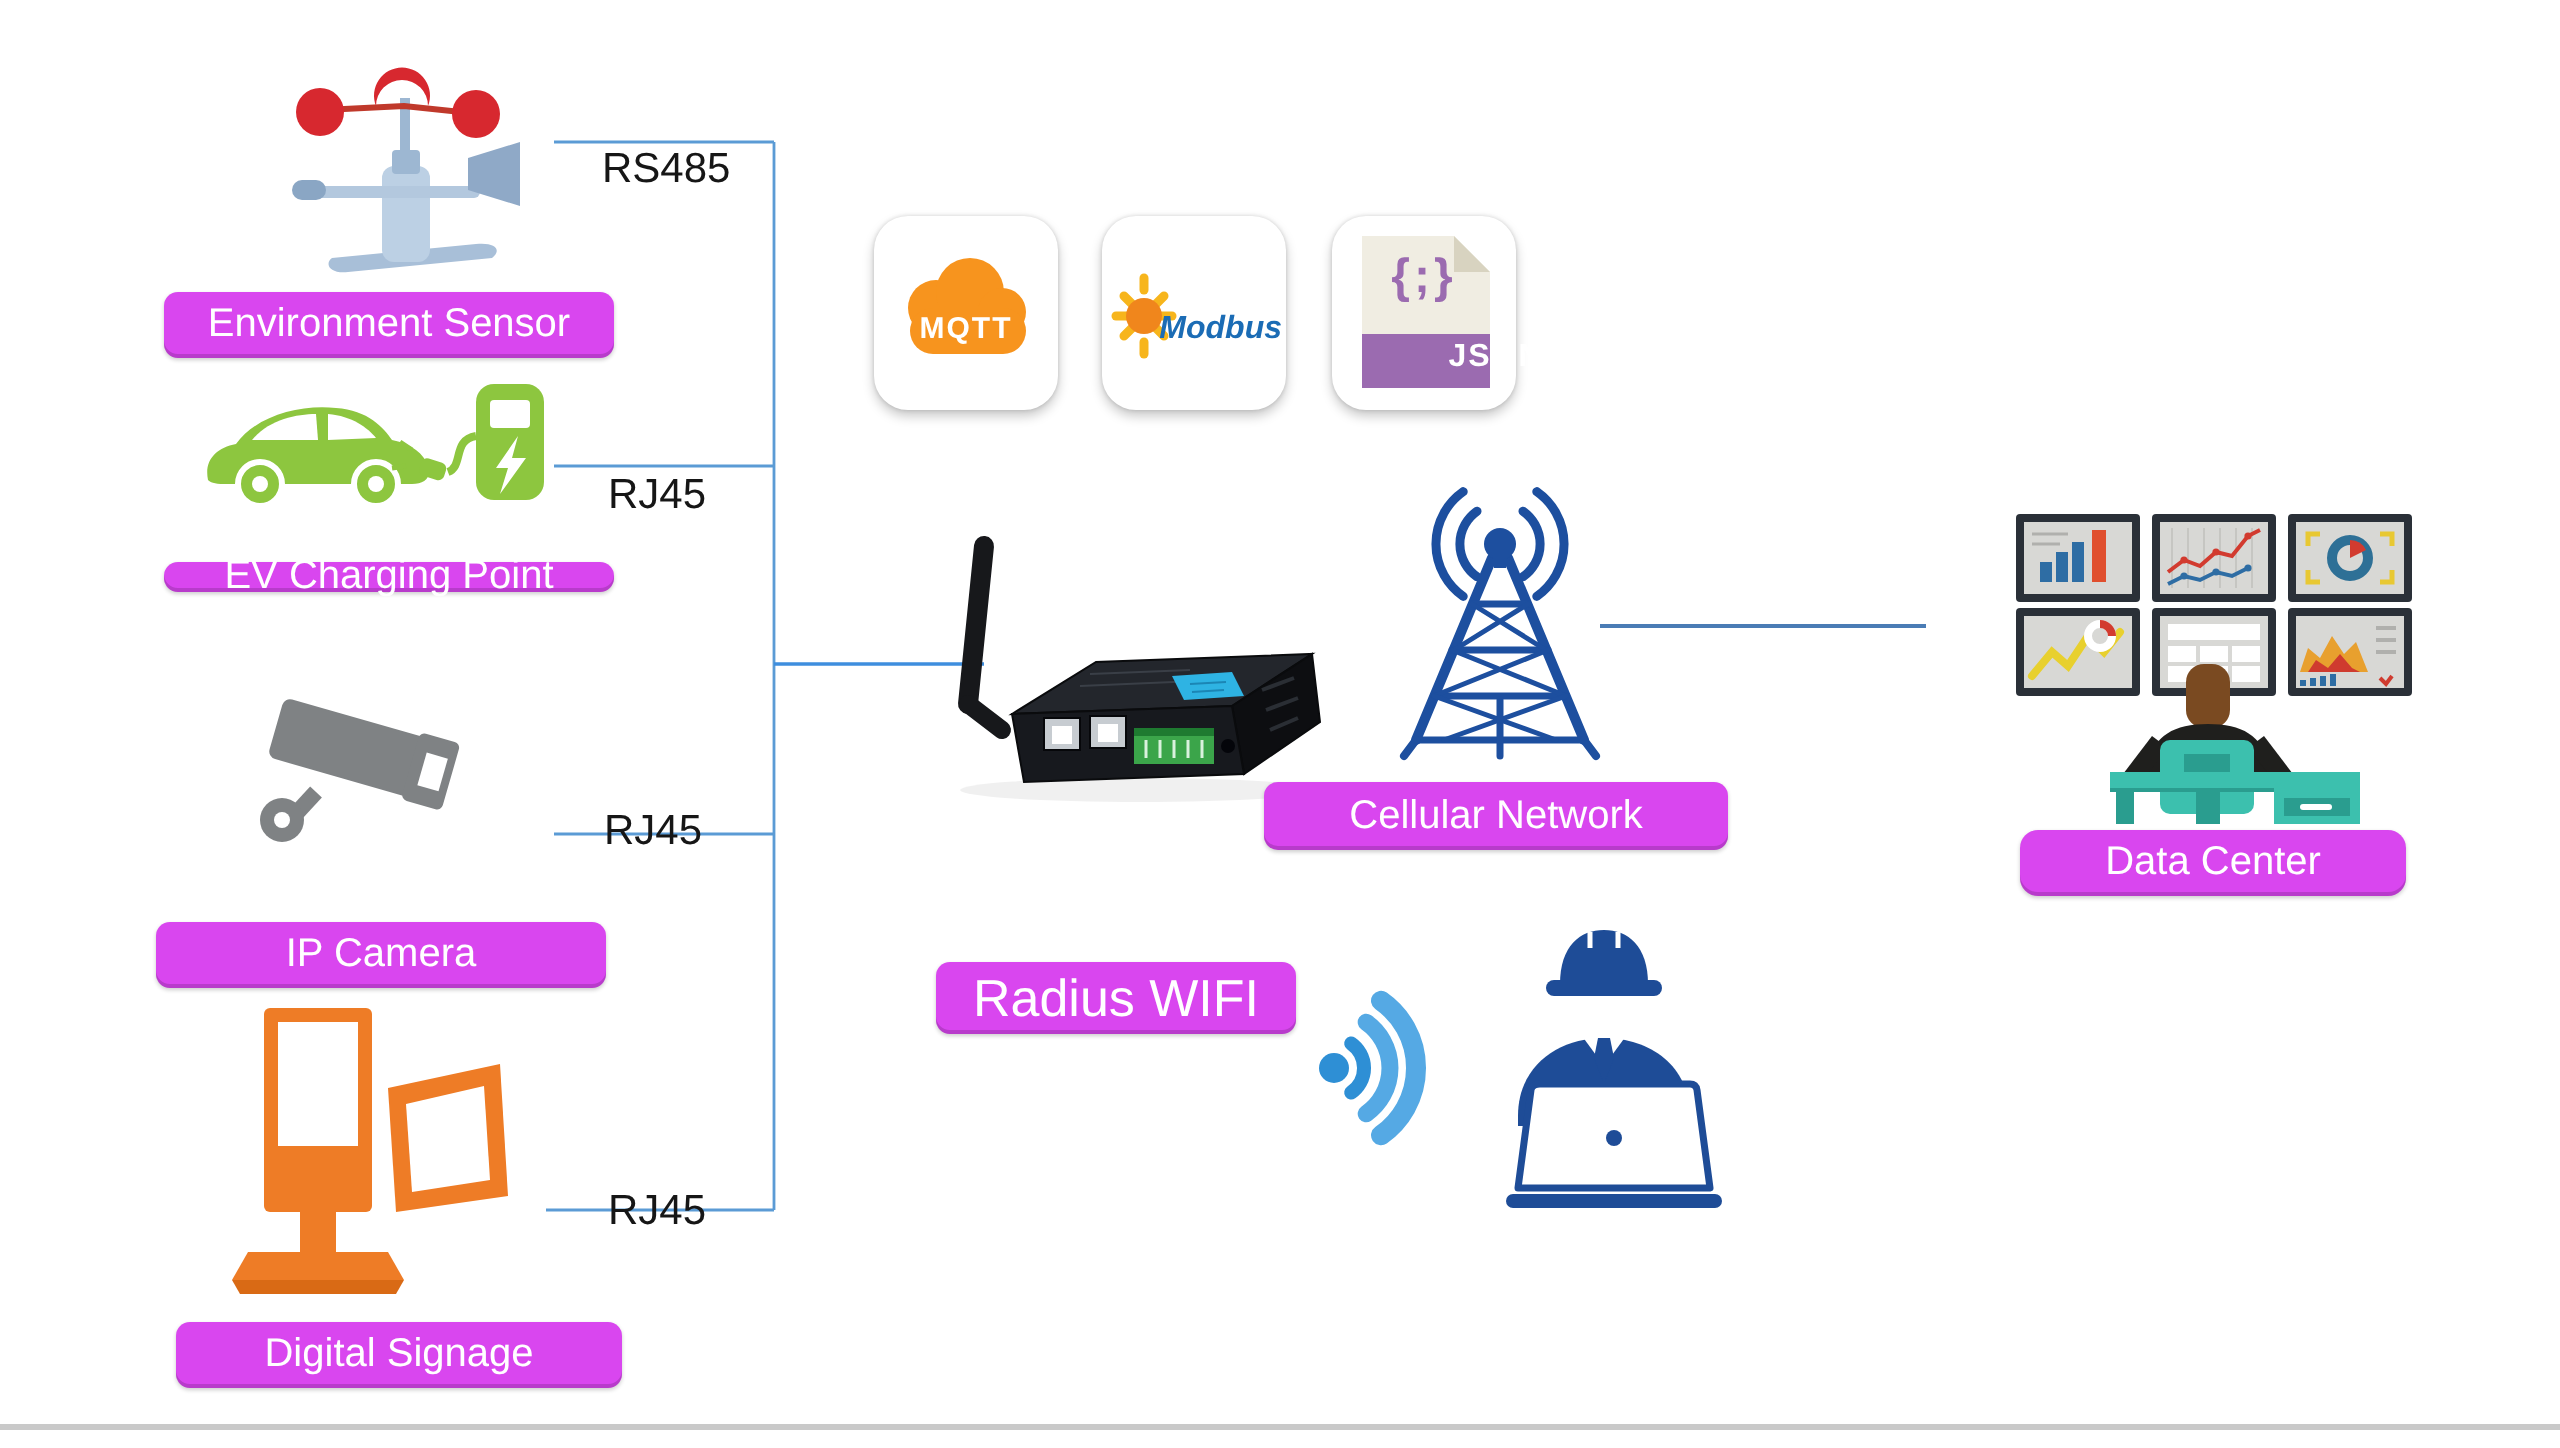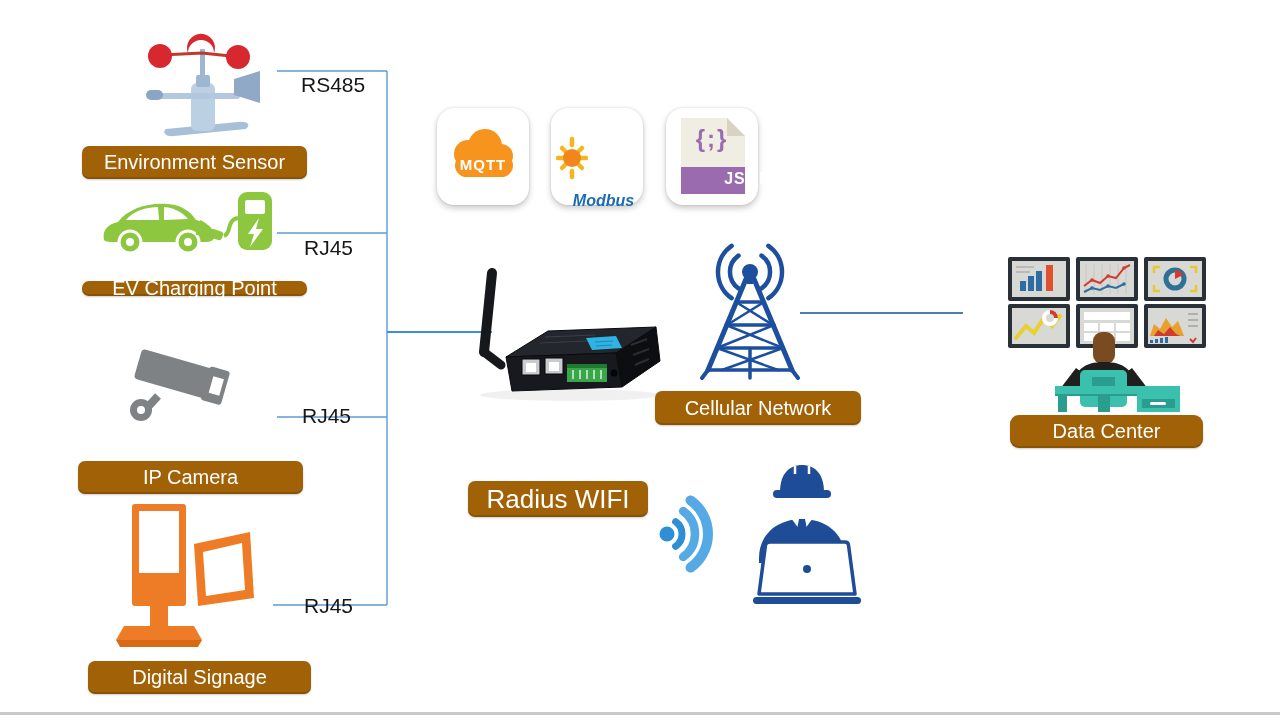--- a/index.html
+++ b/index.html
@@ -1,29 +1,29 @@
 <!DOCTYPE html>
 <html><head>
 <meta charset="utf-8">
 <style>
   html,body{margin:0;padding:0;background:#fff;}
   .canvas{position:relative;width:1280px;height:724px;background:#fff;overflow:hidden;
           font-family:"Liberation Sans",sans-serif;}
   .abs{position:absolute;}
-  .label{position:absolute;background:#a16207;border-radius:7px;color:#fff;
+  .label{position:absolute;background:#d946ef;border-radius:7px;color:#fff;
          display:flex;align-items:center;justify-content:center;font-size:20px;
          box-shadow:inset 0 -2px 0 rgba(0,0,0,.15), 0 1px 2px rgba(0,0,0,.2);
          white-space:nowrap;}
   .port{position:absolute;font-size:21px;color:#161616;margin-top:31px;}
   .card{position:absolute;width:92px;height:97px;background:#fff;border-radius:17px;
         box-shadow:0 3px 6px rgba(0,0,0,.22), 0 0 2px rgba(0,0,0,.15);}
   .card-text{position:absolute;text-align:center;font-weight:bold;}
   .mqtt-text{left:0;right:0;top:48px;color:#fff;font-size:15px;letter-spacing:1px;}
   .modbus-text{left:15px;top:48px;width:75px;color:#1b6cb5;font-size:16px;
-               font-style:italic;text-align:center;margin-top:36px;}
+               font-style:italic;text-align:right;}
   .json-glyph{left:15px;width:62px;top:17px;color:#9b6bb0;font-size:24px;letter-spacing:2px;}
   .json-text{left:15px;width:62px;top:62px;color:#fff;font-size:16px;letter-spacing:1px;margin-left:36px;}
   .divider{position:absolute;left:0;right:0;top:712px;height:3px;background:#c9c9c9;}
 </style>
 </head>
 <body>
 
 <div class="canvas">
 
   <svg class="abs" style="left:0;top:0" width="1280" height="724" viewBox="0 0 1280 724">
@@ -191,21 +191,21 @@
       <path d="M18,127 L102,127" stroke-width="3.5"></path>
       <path d="M46,59 L83,82 M74,59 L37,82" stroke-width="2.5"></path>
       <path d="M36,82 L93,105 M84,82 L27,105" stroke-width="2.5"></path>
       <path d="M27,105 L88,127 M93,105 L32,127" stroke-width="2.5"></path>
       <path d="M60,107 L60,135" stroke-width="3.5"></path>
       <path d="M18,127 L12,135 M102,127 L108,135" stroke-width="4"></path>
     </g>
     <circle cx="60" cy="29" r="8" fill="#1d4f9f"></circle>
     <rect x="57" y="33" width="6" height="8" fill="#1d4f9f"></rect>
   </svg>
-  <div class="label" style="left:655px;top:391px;width:206px;height:34px">
+  <div class="label" style="left:632px;top:391px;width:232px;height:34px">
     <span>Cellular Network</span>
   </div>
 
   <div class="label" style="left:468px;top:481px;width:180px;height:36px;font-size:26px">
     <span>Radius WIFI</span>
   </div>
   <svg class="abs" style="left:650px;top:495px" width="85" height="85" viewBox="0 0 85 85">
     <circle cx="17" cy="39" r="7.5" fill="#2e8fd5"></circle>
     <path d="M25.6,26.7 A15,15 0 0 1 25.6,51.3" stroke="#2e8fd5" stroke-width="7" fill="none" stroke-linecap="round"></path>
     <path d="M33.1,16.1 A28,28 0 0 1 33.1,61.9" stroke="#55a9e4" stroke-width="8.5" fill="none" stroke-linecap="round"></path>

